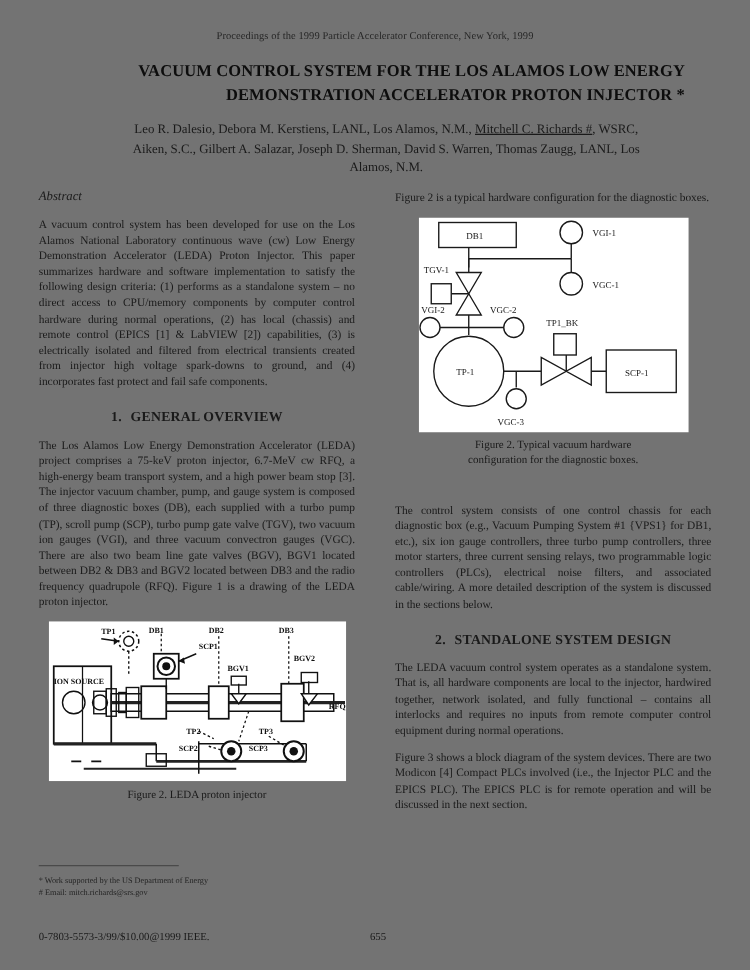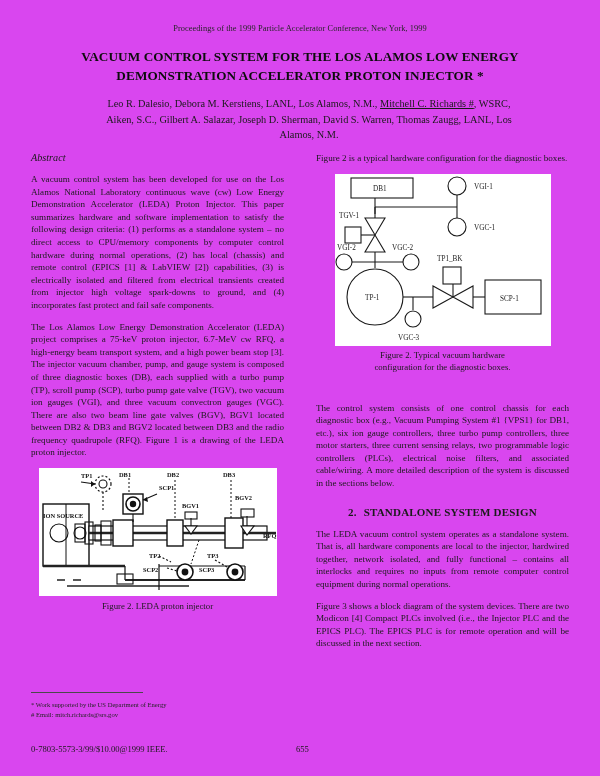--- a/index.html
+++ b/index.html
@@ -14,39 +14,39 @@
     position: relative;
     font-family: "Liberation Serif", "DejaVu Serif", serif;
     color: #1a1a1a;
     overflow: hidden;
   }
   .page {
     position: absolute;
     left: 0; top: 0;
     width: 600px;
     height: 776px;
-    background: #d946ef;
+    background: #737373;
   }
 
   
   .proceedings {
     position: absolute;
     top: 24px;
     left: 0; right: 0;
     text-align: center;
     font-size: 8.4px;
     letter-spacing: 0.06px;
     color: #262626;
   }
   .title {
     position: absolute;
     top: 48px;
     left: 52px;
     right: 52px;
-    text-align: center;
+    text-align: right;
     font-size: 13.2px;
     font-weight: bold;
     line-height: 1.42;
     letter-spacing: 0.1px;
     color: #0d0d0d;
   }
   .authors {
     position: absolute;
     top: 96px;
     left: 64px;
@@ -162,20 +162,23 @@
     <span>Aiken, S.C., Gilbert A. Salazar, Joseph D. Sherman, David S. Warren, Thomas Zaugg, LANL, Los</span><br>
     <span>Alamos, N.M.</span>
   </div>
 
   <div class="col col-left">
 
     <div class="sec-label">Abstract</div>
 
     <p class="body">A vacuum control system has been developed for use on the Los Alamos National Laboratory continuous wave (cw) Low Energy Demonstration Accelerator (LEDA) Proton Injector.  This paper summarizes hardware and software implementation to satisfy the following design criteria:  (1) performs as a standalone system – no direct access to CPU/memory components by computer control hardware during normal operations, (2) has local (chassis) and remote control (EPICS [1] &amp; LabVIEW [2]) capabilities, (3) is electrically isolated and filtered from electrical transients created from injector high voltage spark-downs to ground, and (4) incorporates fast protect and fail safe components.</p>
 
+    <div class="sec-head">
+      <span class="num">1.</span><span>GENERAL OVERVIEW</span>
+    </div>
 
     <p class="body">The Los Alamos Low Energy Demonstration Accelerator (LEDA) project comprises a 75-keV proton injector, 6.7-MeV cw RFQ, a high-energy beam transport system, and a high power beam stop [3].   The injector vacuum chamber, pump, and gauge system is composed of three diagnostic boxes (DB), each supplied with a turbo pump (TP), scroll pump (SCP), turbo pump gate valve (TGV), two vacuum ion gauges (VGI), and three vacuum convectron gauges (VGC). There are also two beam line gate valves (BGV), BGV1 located between DB2 &amp; DB3 and BGV2 located between DB3 and the radio frequency quadrupole (RFQ).  Figure 1 is a drawing of the LEDA proton injector.</p>
 
     <div class="fig1-wrap">
       <svg width="238" height="128" viewBox="0 0 238 128">
         <rect x="0" y="0" width="238" height="128" fill="#ffffff"></rect>
         <g stroke="#111" fill="none" stroke-width="1">
 
           <rect x="4" y="36" width="46" height="62" stroke-width="1.4"></rect>
           <line x1="27" y1="36" x2="27" y2="98"></line>

